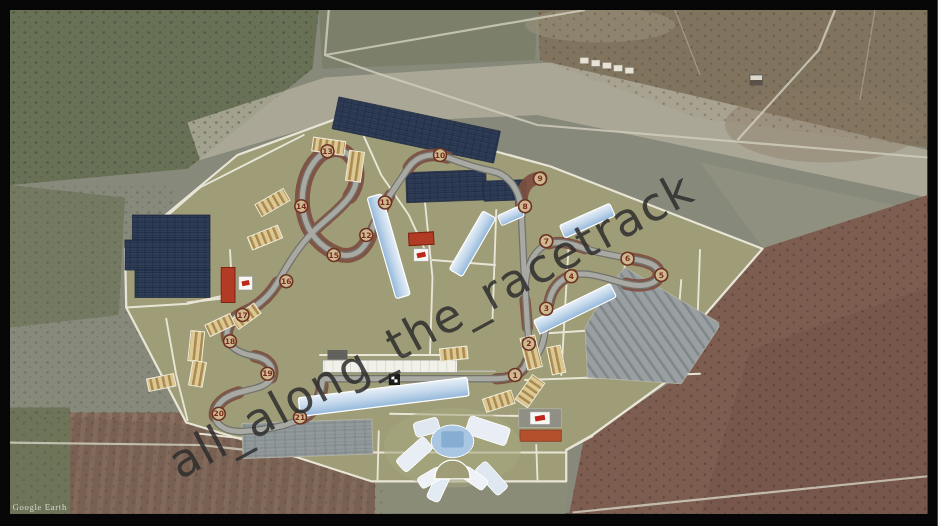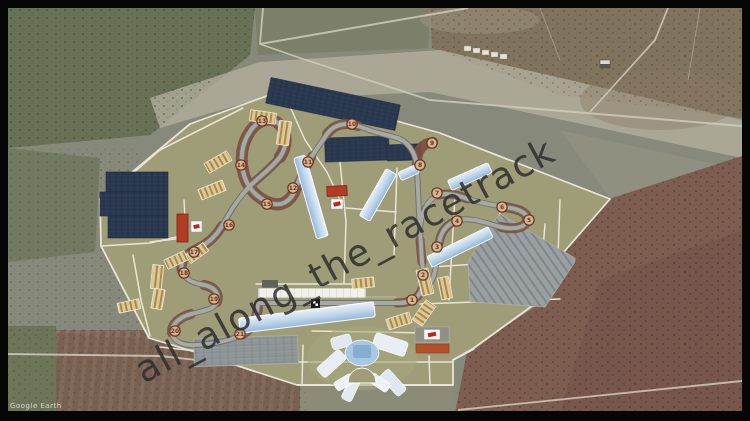--- a/index.html
+++ b/index.html
@@ -12,21 +12,21 @@
   svg{position:absolute;left:0;top:0;display:block;}
   .watermark{
     position:absolute;left:148px;top:349px;
     transform:rotate(-28.5deg);transform-origin:left bottom;
     font-size:37px;letter-spacing:1.5px;white-space:nowrap;
     color:rgba(45,45,45,.85);
     pointer-events:none;
   }
   .credit{
     position:absolute;left:10px;top:402px;
-    font-size:7px;color:rgba(255,255,255,.7);letter-spacing:.5px;
+    font-size:7px;color:rgba(255,255,255,.7);letter-spacing:.5px;font-family:Liberation Serif, serif;
   }
   .marker{fill:#cdb892;stroke:#6d3322;stroke-width:1.3;}
   .marker-num{fill:#7a2b1a;font-size:6px;font-weight:bold;text-anchor:middle;
     font-family:"DejaVu Sans","Liberation Sans",sans-serif;}
 </style>
 </head>
 <body>
 
 <div class="stage">
 <svg width="750" height="421" viewBox="0 0 750 421">

